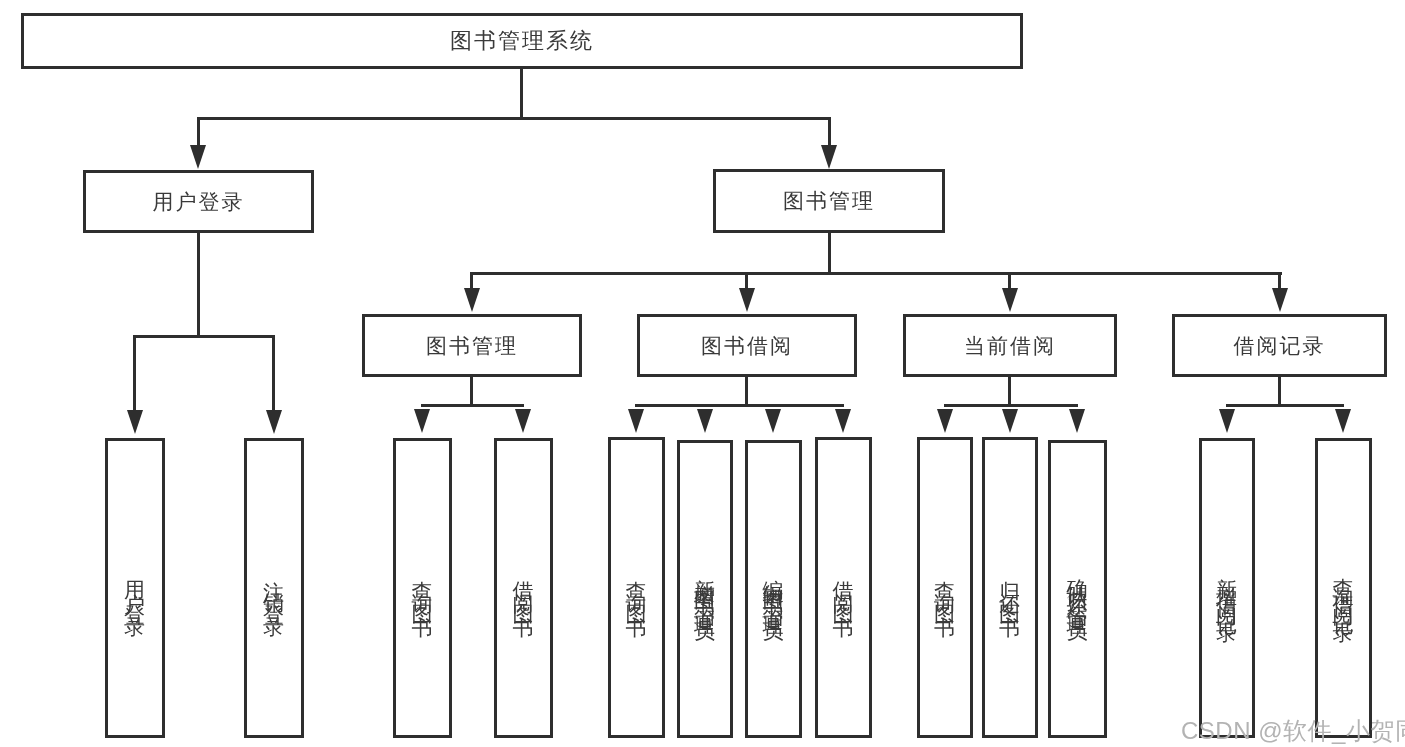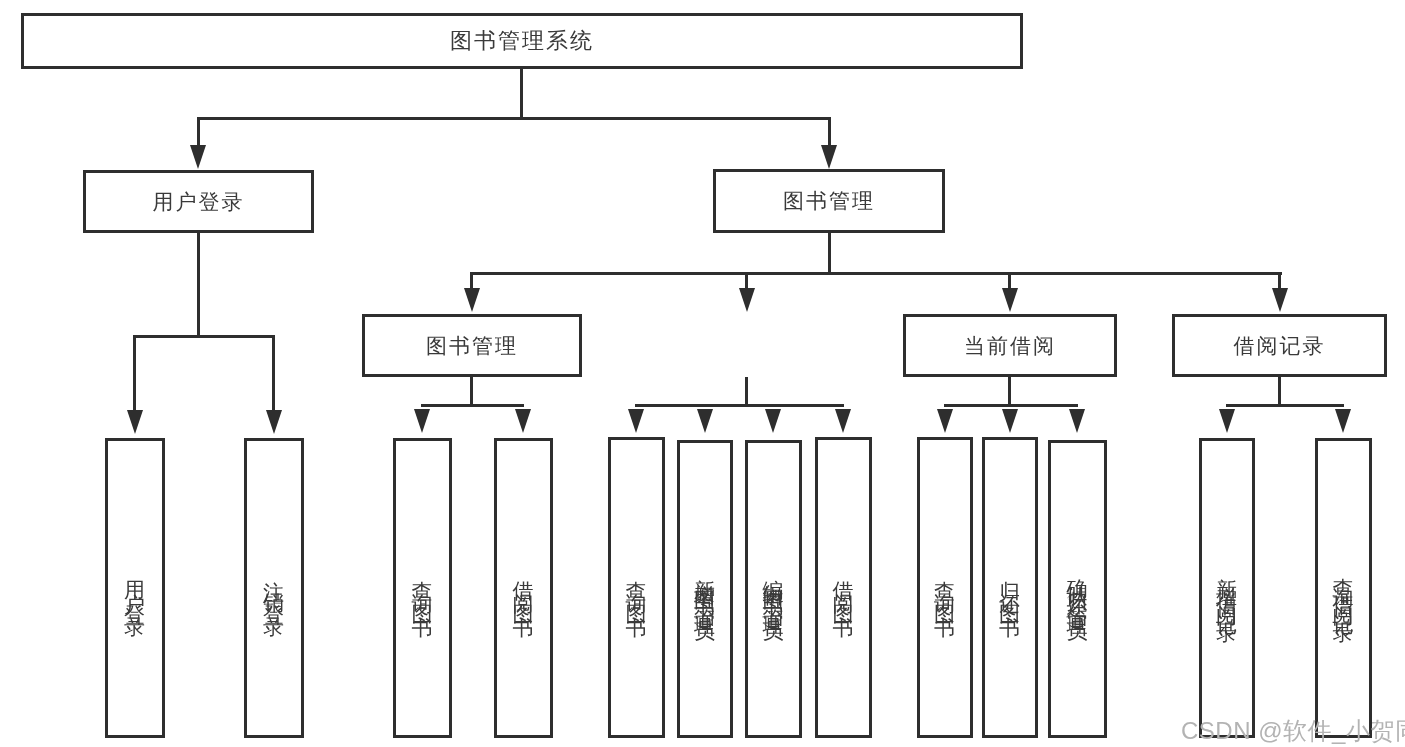--- a/index.html
+++ b/index.html
@@ -98,20 +98,23 @@
   <div class="line" style="left:745px; top:272px; width:3px; height:20px;"></div>
   <div class="arrow" style="left:739px; top:288px;"></div>
   <div class="line" style="left:1008px; top:272px; width:3px; height:20px;"></div>
   <div class="arrow" style="left:1002px; top:288px;"></div>
   <div class="line" style="left:1278px; top:272px; width:3px; height:20px;"></div>
   <div class="arrow" style="left:1272px; top:288px;"></div>
 
   <div class="node" style="left:362px; top:314px; width:220px; height:63px;">
     <span class="h-label">图书管理</span>
   </div>
+  <div class="node" style="left:637px; top:314px; width:220px; height:63px;">
+    <span class="h-label">图书借阅</span>
+  </div>
   <div class="node" style="left:903px; top:314px; width:214px; height:63px;text-align:right;">
     <span class="h-label">当前借阅</span>
   </div>
   <div class="node" style="left:1172px; top:314px; width:215px; height:63px;">
     <span class="h-label">借阅记录</span>
   </div>
 
   <div class="line" style="left:470px; top:377px; width:3px; height:30px;"></div>
   <div class="line" style="left:421px; top:404px; width:103px; height:3px;"></div>
   <div class="arrow" style="left:414px; top:409px;"></div>

